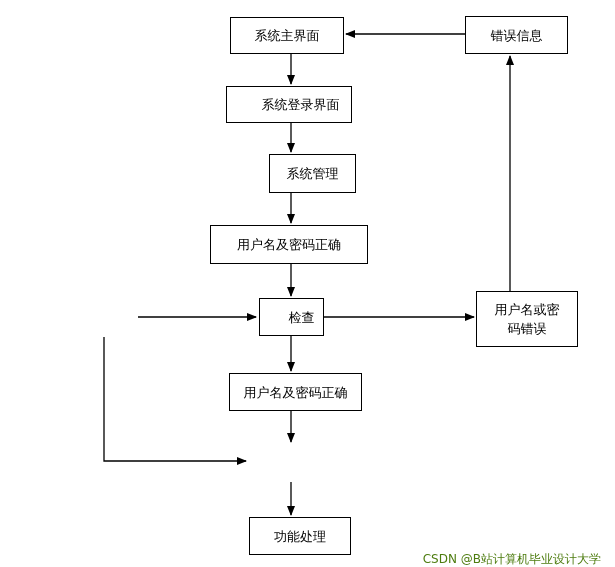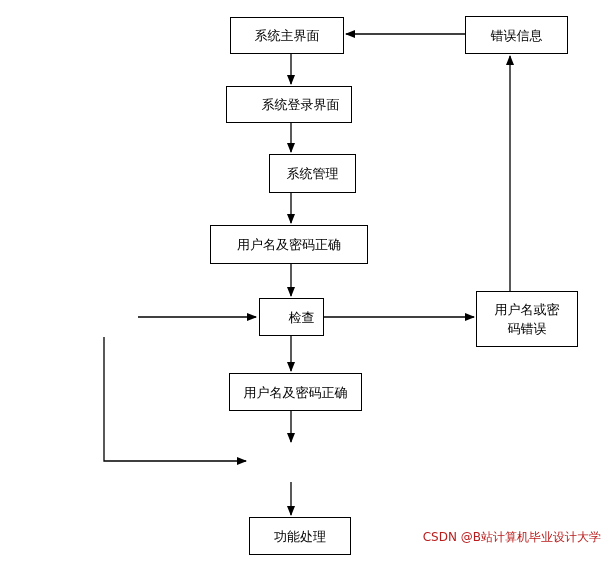--- a/index.html
+++ b/index.html
@@ -40,23 +40,23 @@
     pointer-events: none;
   }
   #edges line, #edges polyline {
     stroke: #000000;
     stroke-width: 1.3;
     fill: none;
   }
   .watermark {
     position: absolute;
     right: 14px;
-    top: 529px;
+    top: 551px;
     font-size: 12px;
-    color: #b91c1c;
+    color: #4d7c0f;
     white-space: nowrap;
   }
 </style>
 </head>
 <body>
 
 <div id="canvas">
 
   <svg id="edges">
     <defs>

